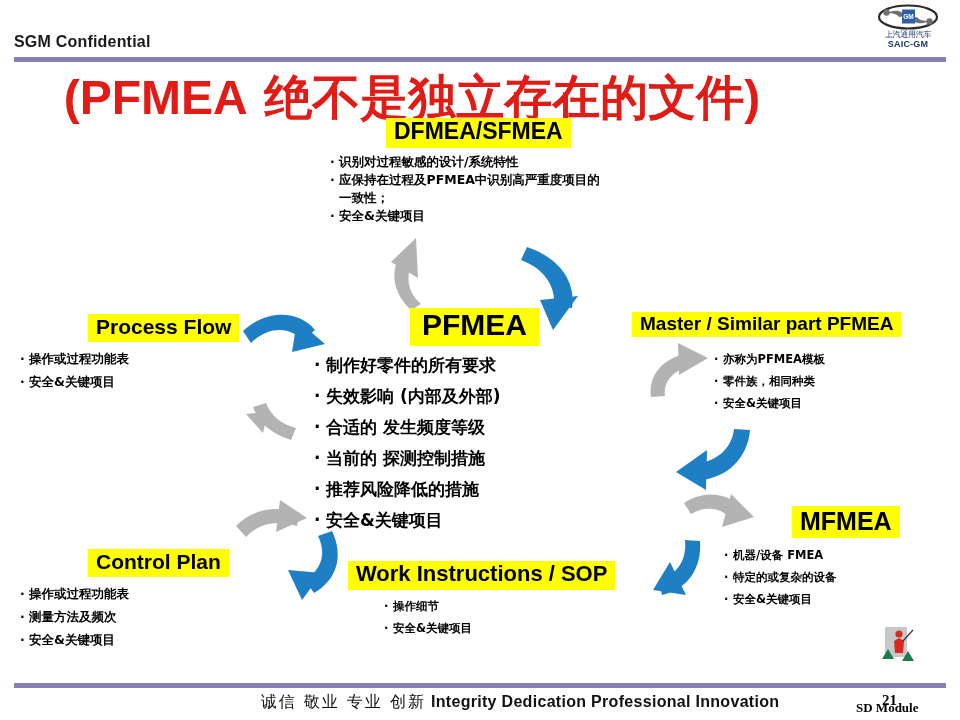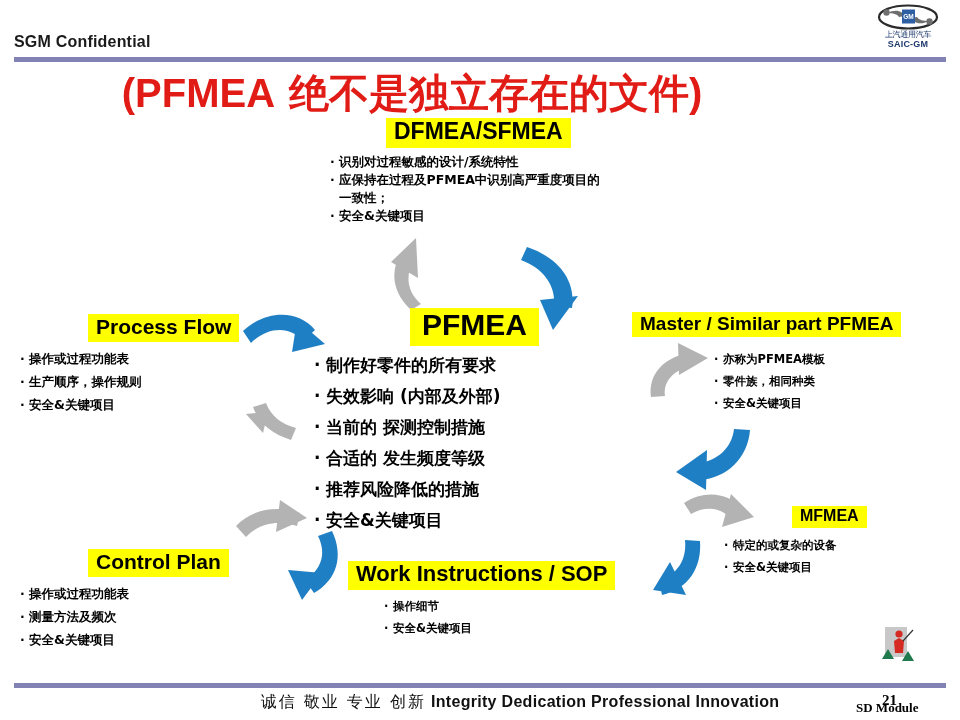--- a/index.html
+++ b/index.html
@@ -63,21 +63,21 @@
     line-height: 10px;
   }
 
   
   .main-title {
     position: absolute;
     left: 0;
     top: 66px;
     width: 824px;
     text-align: center;
-    font-size: 40px;
+    font-size: 48px;
     font-weight: bold;
     color: #e11b15;
     font-family: "DejaVu Sans", sans-serif;
     white-space: nowrap;
   }
   .main-title .lat { font-family: "Liberation Sans", sans-serif; }
 
   
   .blk { position: absolute; }
   .hl {
@@ -121,21 +121,21 @@
   #blk-pfmea { left: 306px; top: 308px; }
   #blk-pfmea .hl { font-size: 30px; margin-left: 104px; padding: 0 12px 4px 12px; }
   #blk-pfmea .bullets { font-size: 17px; line-height: 29px; margin-top: 5px; margin-left: 8px; }
   #blk-pfmea .bullets li::before { width: 12px; }
 
   #blk-master { left: 632px; top: 312px; }
   #blk-master .hl { font-size: 19px; }
   #blk-master .bullets { font-size: 11.5px; line-height: 20px; margin-top: 12px; margin-left: 82px; }
 
   #blk-mfmea { left: 700px; top: 506px; }
-  #blk-mfmea .hl { font-size: 16px; margin-left: 92px; }
+  #blk-mfmea .hl { font-size: 25px; margin-left: 92px; }
   #blk-mfmea .bullets { font-size: 11.5px; line-height: 20px; margin-top: 7px; margin-left: 24px; }
 
   #blk-work { left: 348px; top: 561px; }
   #blk-work .hl { font-size: 22px; }
   #blk-work .bullets { font-size: 11.5px; line-height: 20px; margin-top: 6px; margin-left: 36px; }
 
   #blk-control { left: 20px; top: 549px; }
   #blk-control .hl { font-size: 21px; margin-left: 68px; }
   #blk-control .bullets { font-size: 12.5px; line-height: 21px; margin-top: 6px; }
 
@@ -307,49 +307,49 @@
       <li>应保持在过程及PFMEA中识别高严重度项目的</li>
       <li class="cont">一致性；</li>
       <li>安全&amp;关键项目</li>
     </ul>
   </div>
 
   <div class="blk" id="blk-process">
     <span class="hl">Process Flow</span>
     <ul class="bullets">
       <li>操作或过程功能表</li>
-      <li>生产顺序，操作规则</li>
       <li>安全&amp;关键项目</li>
     </ul>
   </div>
 
   <div class="blk" id="blk-pfmea">
     <span class="hl">PFMEA</span>
     <ul class="bullets">
       <li>制作好零件的所有要求</li>
       <li>失效影响 (内部及外部)</li>
+      <li>合适的 发生频度等级</li>
       <li>当前的 探测控制措施</li>
-      <li>合适的 发生频度等级</li>
       <li>推荐风险降低的措施</li>
       <li>安全&amp;关键项目</li>
     </ul>
   </div>
 
   <div class="blk" id="blk-master">
     <span class="hl">Master / Similar  part PFMEA</span>
     <ul class="bullets">
       <li>亦称为PFMEA模板</li>
       <li>零件族，相同种类</li>
       <li>安全&amp;关键项目</li>
     </ul>
   </div>
 
   <div class="blk" id="blk-mfmea">
     <span class="hl">MFMEA</span>
     <ul class="bullets">
+      <li>机器/设备 FMEA</li>
       <li>特定的或复杂的设备</li>
       <li>安全&amp;关键项目</li>
     </ul>
   </div>
 
   <div class="blk" id="blk-work">
     <span class="hl">Work Instructions  / SOP</span>
     <ul class="bullets">
       <li>操作细节</li>
       <li>安全&amp;关键项目</li>

